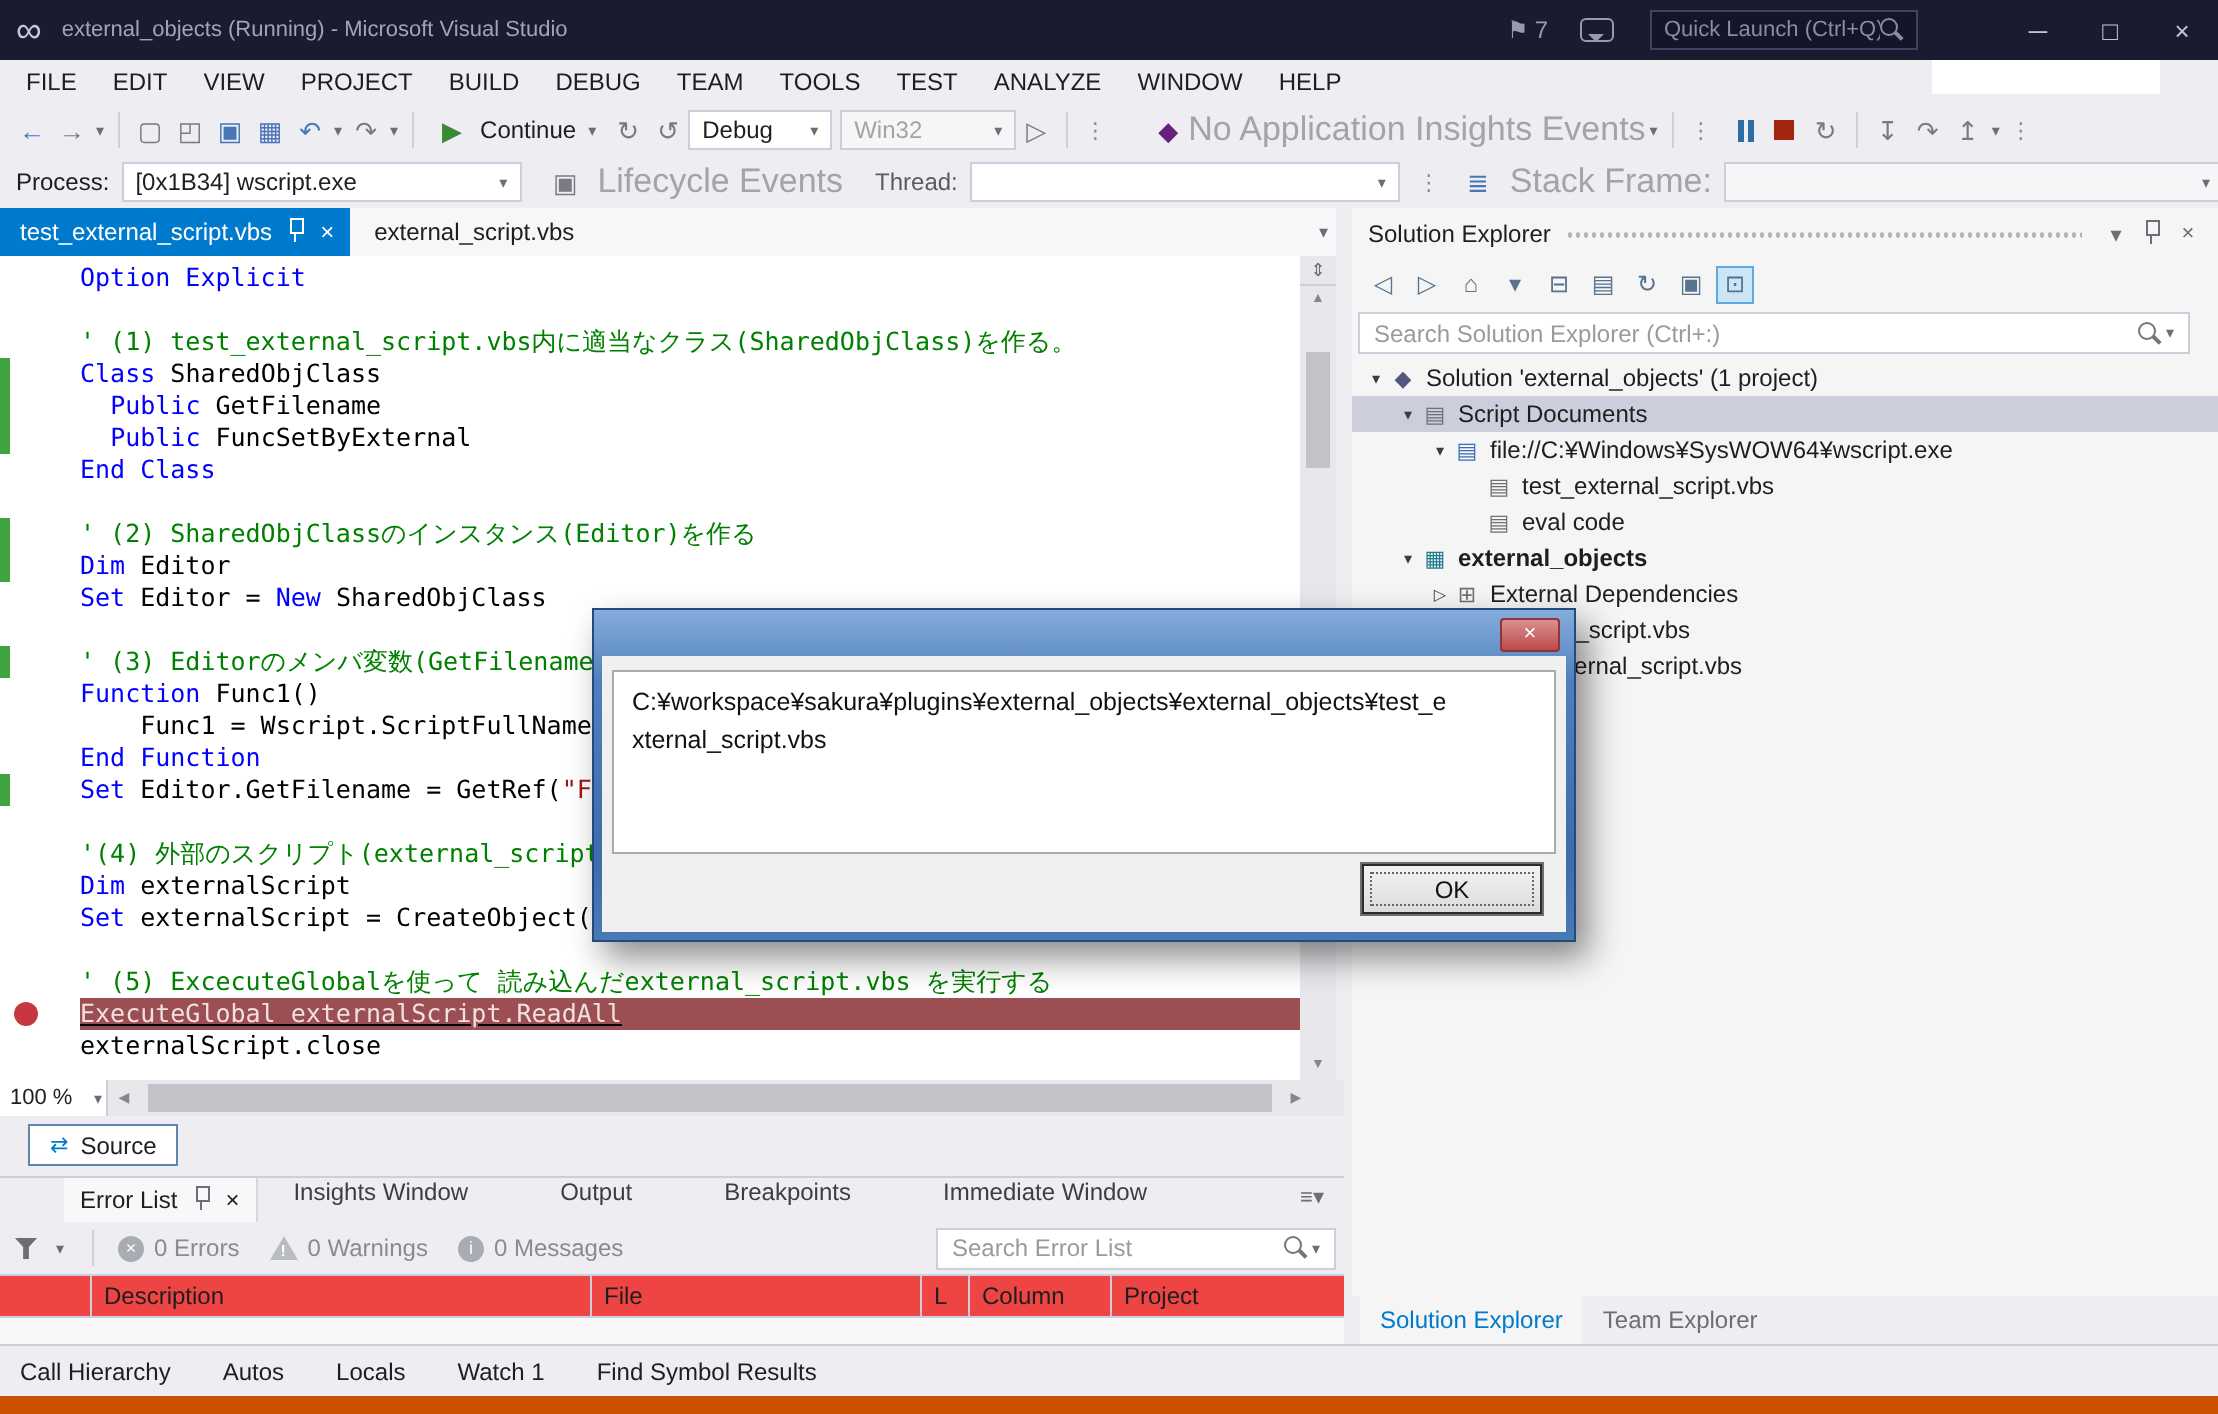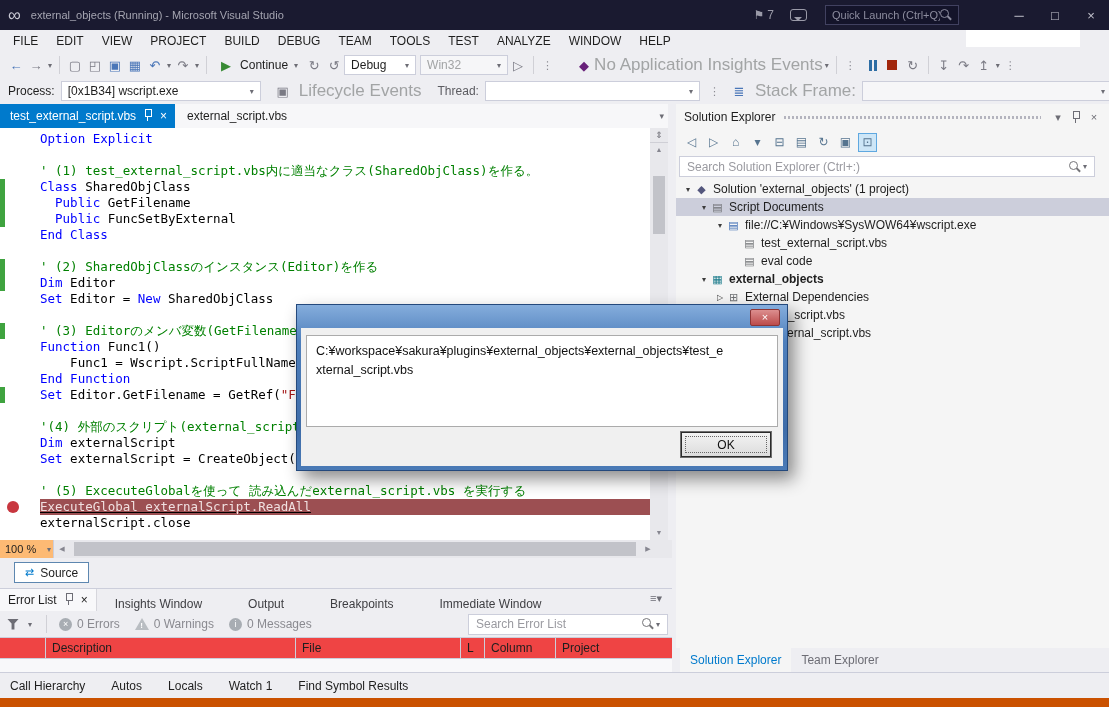--- a/index.html
+++ b/index.html
@@ -77,21 +77,21 @@
   .bpdot { position:absolute; left:7px; top:2px; width:12px; height:12px; border-radius:50%;
     background:var(--breakpoint-dot,#C8373F);}
   .k { color:#0000FF;} .c { color:#008000;} .s { color:#A31515;} .p { color:#000000;}
   .vscroll { position:absolute; left:650px; top:128px; width:18px; height:412px; background:#E8E8EC; z-index:1;}
   .vs-grip { height:15px; border-bottom:1px solid #CFCFD6; text-align:center; font-size:9px; color:#6D6D75; line-height:15px;}
   .vs-arrow { height:14px; text-align:center; font-size:7px; color:#868690; line-height:14px;}
   .vs-thumb { position:absolute; left:3px; right:3px; top:48px; height:58px; background:#C2C3C9;}
   .vs-arrow.bottom { position:absolute; bottom:0; left:0; right:0;}
   .hscroll { position:absolute; left:0; top:540px; width:672px; height:18px; background:#E8E8EC;
     display:flex; align-items:center; z-index:1;}
-  .zoom-box { width:54px; height:18px; background:#fdba74; border-right:1px solid #CCCEDB; display:flex;
+  .zoom-box { width:54px; height:18px; background:#ffffff; border-right:1px solid #CCCEDB; display:flex;
     align-items:center; font-size:11px; padding-left:5px; color:#1E1E1E; flex:none;}
   .h-arrow { width:16px; text-align:center; font-size:7px; color:#868690; flex:none;}
   .h-track { flex:1; position:relative; height:100%;}
   .h-thumb { position:absolute; left:4px; right:4px; top:2px; bottom:2px; background:#C2C3C9;}
   .h-corner { width:16px; flex:none;}
   .below-editor { position:absolute; left:0; top:558px; width:672px; height:30px; background:#EEEEF2;}
   .source-btn { position:absolute; left:14px; top:4px; height:21px; display:flex; align-items:center;
     gap:6px; padding:0 10px; background:#FFFFFF; border:1px solid #5D87B0; font-size:12px; color:#1E1E1E;}
   .source-ico { color:var(--accent,#007ACC); font-size:11px;}
   .splitter-v { position:absolute; left:668px; top:104px; width:8px; height:568px; background:#EEEEF2;}
@@ -116,21 +116,21 @@
   .i-solution { color:#54577D;} .i-project { color:#1C7C8C;} .i-script-host { color:#3E6DB5;}
   .i-script-documents,.i-vbs-file,.i-dependencies-folder { color:#6E7073;}
   .t-label.bold { font-weight:bold;}
   .se-tabs { position:absolute; left:676px; top:648px; width:433px; height:24px; background:#EEEEF2;
     display:flex; align-items:center; font-size:12px; padding-left:4px;}
   .se-tab { padding:0 10px; color:#6D6D75; height:100%; display:flex; align-items:center;}
   .se-tab.active { color:var(--accent,#007ACC); background:#F5F5F5;}
   
   .bottom-panel { position:absolute; left:0; top:588px; width:672px; height:84px; background:#EEEEF2;
     border-top:1px solid #CCCEDB;}
-  .bp-tabs { height:22px; display:flex; align-items:flex-end; font-size:12px; color:#3E3E42; position:relative;}
+  .bp-tabs { height:22px; display:flex; align-items:flex-start; font-size:12px; color:#3E3E42; position:relative;padding-left:32px;}
   .bp-tab { padding:0 8px; margin-right:30px; white-space:nowrap;}
   .bp-tab.active { background:#F8F8FA; height:100%; display:flex; align-items:center; gap:7px;
     color:#1E1E1E; margin-right:10px; border-right:1px solid #D6D6DC;}
   .bp-tabs-menu { position:absolute; right:10px; top:3px; color:#6D6D75; font-size:11px;}
   .bp-toolbar { height:26px; display:flex; align-items:center; padding-left:7px; gap:7px;}
   .funnel { width:12px; height:11px; background:#6D6D75;
     clip-path:polygon(0 0,100% 0,62% 45%,62% 100%,38% 100%,38% 45%);}
   .cnt { display:flex; align-items:center; gap:5px; color:#8A8A90; font-size:12px; white-space:nowrap;}
   .err-ico,.msg-ico { width:13px; height:13px; border-radius:50%; background:#A8ADB3; color:#FFFFFF;
     font-size:9px; display:flex; align-items:center; justify-content:center; line-height:1;}

